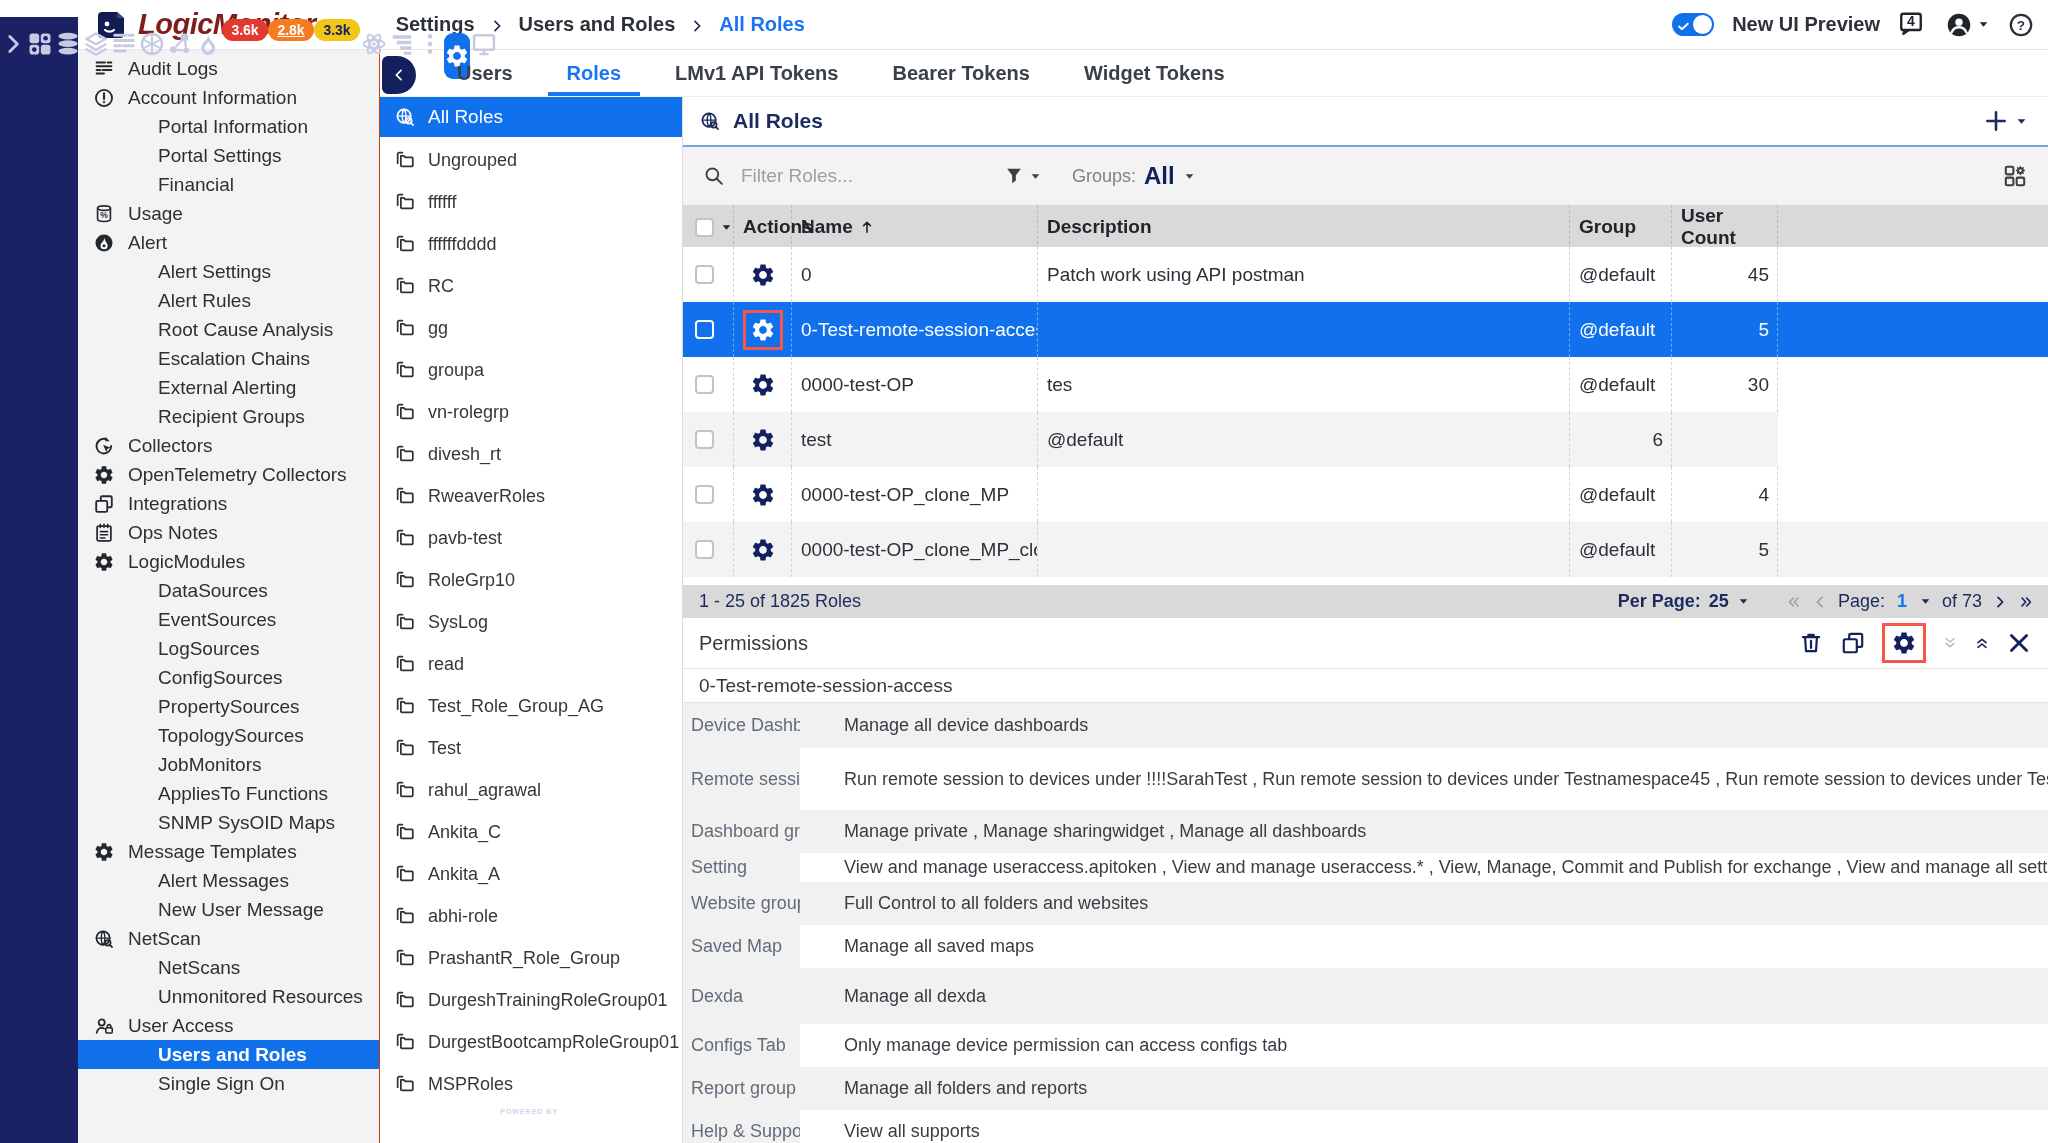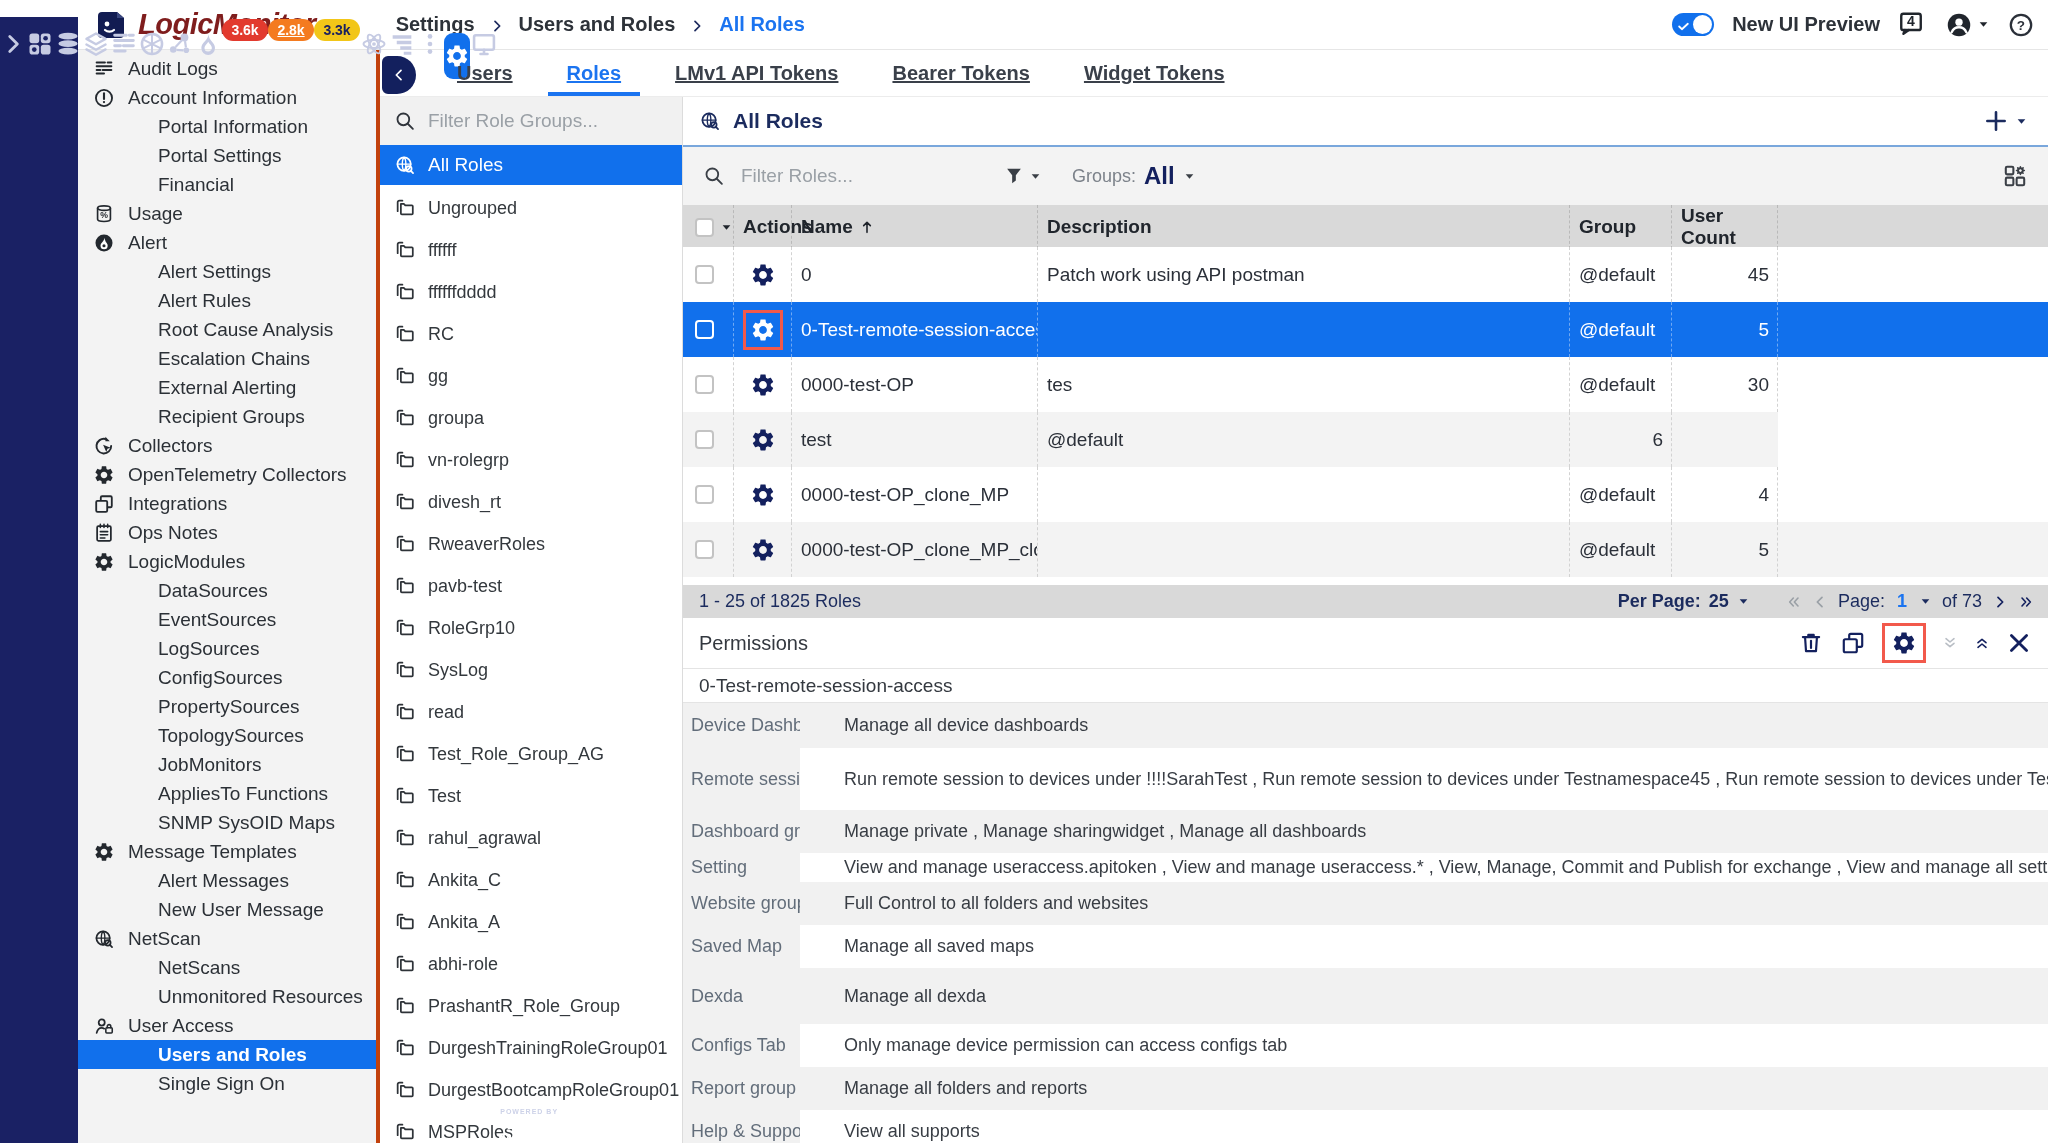--- a/index.html
+++ b/index.html
@@ -41,36 +41,36 @@
   .toggle { width:42px; height:23px; border-radius:12px; background:var(--blue); position:relative; }
   .toggle .knob { position:absolute; right:2px; top:2px; width:19px; height:19px; border-radius:50%; background:#fff; }
   .toggle .tick { position:absolute; left:5px; top:4px; color:#fff; }
   .newui-label { font-size:20px; font-weight:bold; color:#2d3239; }
   .fb-icon { position:relative; width:30px; height:30px; color:#20252c; }
   .fb-num { position:absolute; top:3px; left:0; width:26px; text-align:center; font-size:14px; font-weight:bold; }
   .avatar-wrap { display:flex; align-items:center; gap:5px; color:#20252c; }
 
   
   .workspace { flex:1; display:flex; min-height:0; }
-  .settings-nav { width:302px; background:#f3f3f3; border-right:4px solid #c2410c; flex:none;
+  .settings-nav { width:302px; background:#f3f3f3; border-right:1px solid #c2410c; flex:none;
     padding-top:4px; overflow:hidden; }
   .nav-item { height:29px; display:flex; align-items:center; padding-left:15px; font-size:19px;
     color:#2b3036; gap:13px; cursor:pointer; white-space:nowrap; }
   .nav-item .icon { color:#23282e; }
   .nav-item.sub { padding-left:80px; }
   .nav-item.selected { background:var(--blue); color:#fff; font-weight:bold; }
 
   .content-area { flex:1; display:flex; flex-direction:column; min-width:0; }
   .tabs-row { height:47px; background:#fff; border-bottom:1px solid #ececec; display:flex;
     align-items:stretch; flex:none; }
   .back-pill { width:34px; height:38px; margin:4px 0 0 2px; background:#13205e; color:#fff;
     border-radius:6px 19px 19px 6px; display:flex; align-items:center; justify-content:center; align-self:center; }
   .tabs { display:flex; margin-left:14px; }
   .tab { padding:0 27px; display:flex; align-items:center; font-size:20px; font-weight:bold;
-    color:#3a404a; position:relative; cursor:pointer;text-decoration:underline; }
+    color:#3a404a; position:relative; cursor:pointer; }
   .tab.active { color:var(--link); }
   .tab.active::after { content:""; position:absolute; left:8px; right:8px; bottom:0; height:4px; background:var(--link); }
 
   .content-body { flex:1; display:flex; min-height:0; }
 
   
   .groups-panel { width:303px; flex:none; border-right:1px solid #dcdcdc; background:#fff;
     display:flex; flex-direction:column; overflow:hidden; }
   .groups-search { height:48px; background:#f1f1f1; display:flex; align-items:center; padding:0 14px; gap:12px; flex:none; }
   .groups-search .icon { color:#30353c; }
@@ -487,27 +487,20 @@
               <div class="tab active">Roles</div>
               <div class="tab">LMv1 API Tokens</div>
               <div class="tab">Bearer Tokens</div>
               <div class="tab">Widget Tokens</div>
             </div>
         </div>
 
         <div class="content-body">
 
           <aside class="groups-panel">
-            <div class="groups-search">
-              <svg class="icon " viewBox="0 0 24 24">
-                  <circle cx="10.2" cy="10.2" r="6.4" stroke-width="2" fill="none" stroke="currentColor" stroke-linecap="round" stroke-linejoin="round"></circle>
-                  <path d="M15 15l5.6 5.6" stroke-width="2" fill="none" stroke="currentColor" stroke-linecap="round" stroke-linejoin="round"></path>
-                </svg>
-              <span class="groups-search-input">Filter Role Groups...</span>
-            </div>
             <div class="group-all">
               <svg class="icon " viewBox="0 0 24 24">
                   <circle cx="11" cy="11" r="7.3" stroke-width="1.9" fill="none" stroke="currentColor" stroke-linecap="round" stroke-linejoin="round"></circle>
                   <path d="M3.7 11h14.6M11 3.7c2.6 2.2 2.6 12.4 0 14.6M11 3.7c-2.6 2.2-2.6 12.4 0 14.6" stroke-width="1.5" fill="none" stroke="currentColor" stroke-linecap="round" stroke-linejoin="round"></path>
                   <circle cx="16.2" cy="16.2" r="3" stroke-width="1.9" fill="none" stroke="currentColor" stroke-linecap="round" stroke-linejoin="round" fill-opacity="0"></circle>
                   <path d="M18.4 18.4l2.4 2.4" stroke-width="1.9" fill="none" stroke="currentColor" stroke-linecap="round" stroke-linejoin="round"></path>
                 </svg>
               <span>All Roles</span>
             </div>
             <div class="groups-list">

